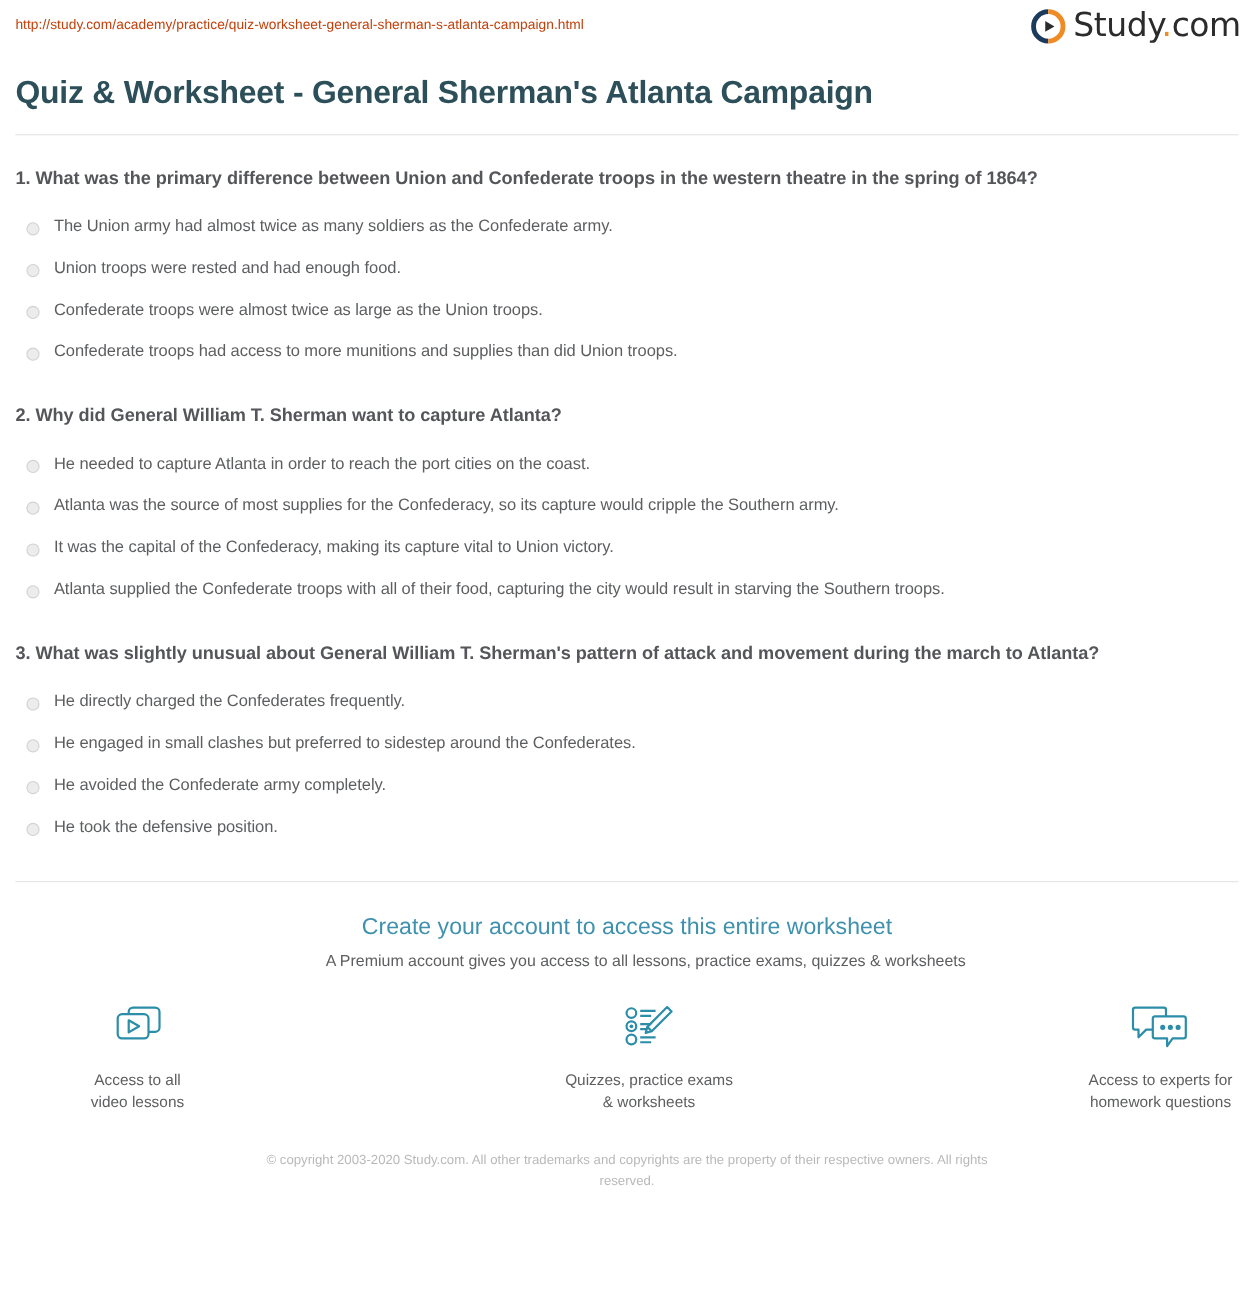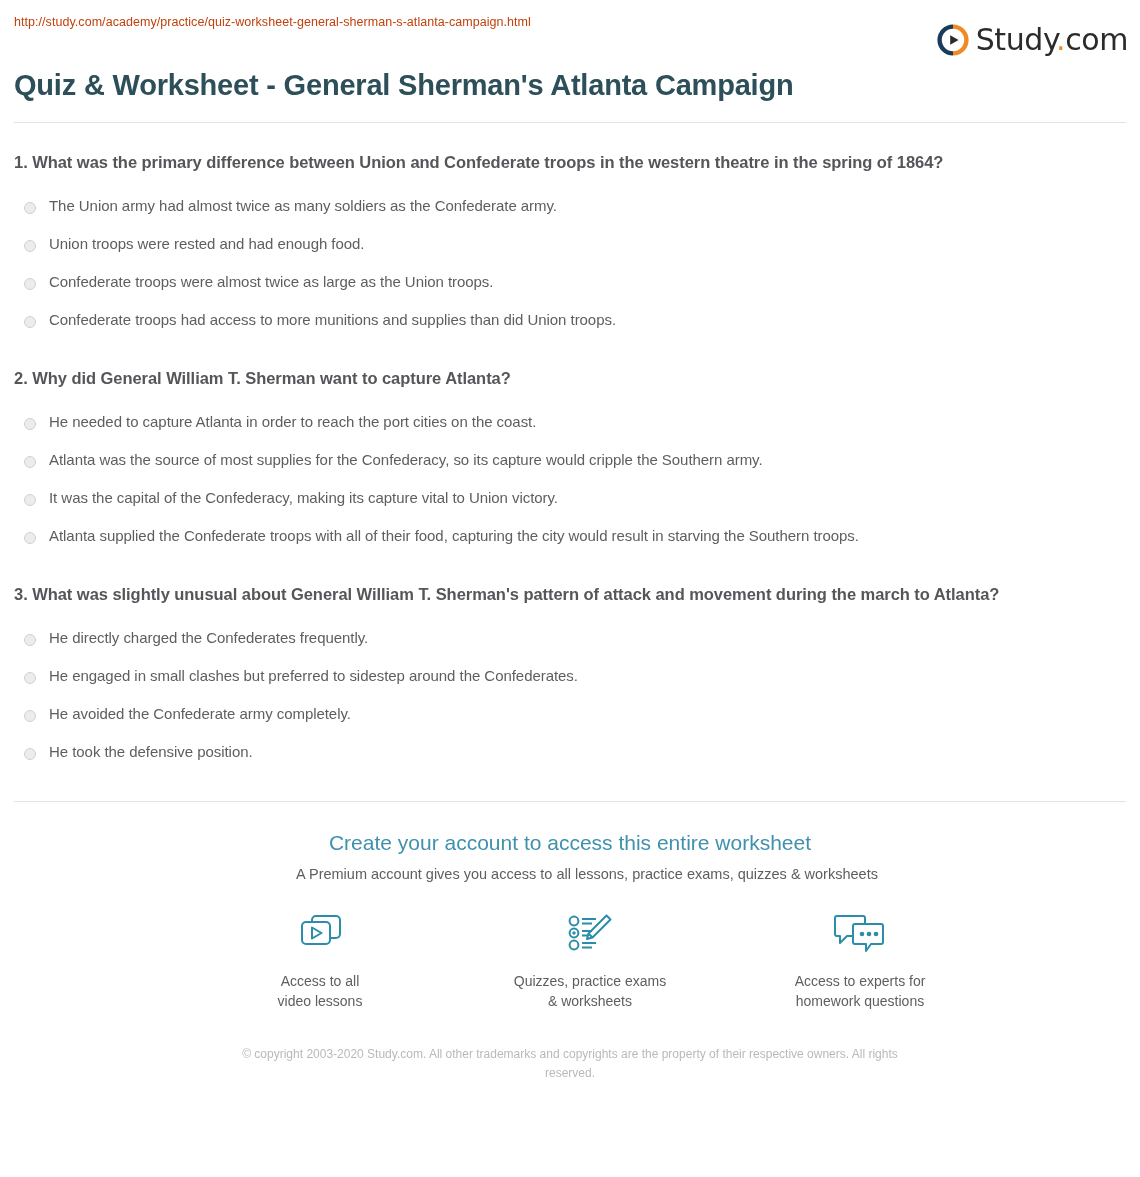--- a/index.html
+++ b/index.html
@@ -25,21 +25,21 @@
   .url {
     font-size: 12.5px;
     color: #c2410c;
     letter-spacing: 0.05px;
     line-height: 16px;
     white-space: nowrap;
   }
   .logo {
     position: absolute;
     right: 12px;
-    top: 24px;
+    top: 8px;
     display: flex;
     align-items: center;
     gap: 7px;
   }
   .logo-mark { width: 32px; height: 32px; display: block; }
   .logo-text {
     font-size: 30px;
     font-weight: 400;
     color: #2b2b2b;
     letter-spacing: -0.4px;
@@ -112,21 +112,21 @@
     margin-top: 7px;
     font-size: 14.5px;
     color: #5d5e60;
     line-height: 20px;
     margin-left: 34px;
   }
 
   .features {
     margin-top: 22px;
     display: flex;
-    justify-content: center;
+    justify-content: space-between;
     gap: 100px;
     margin-left: 40px;
   }
   .feature { width: 170px; text-align: center; }
   .feature-icon {
     height: 56px;
     display: flex;
     align-items: center;
     justify-content: center;
   }

